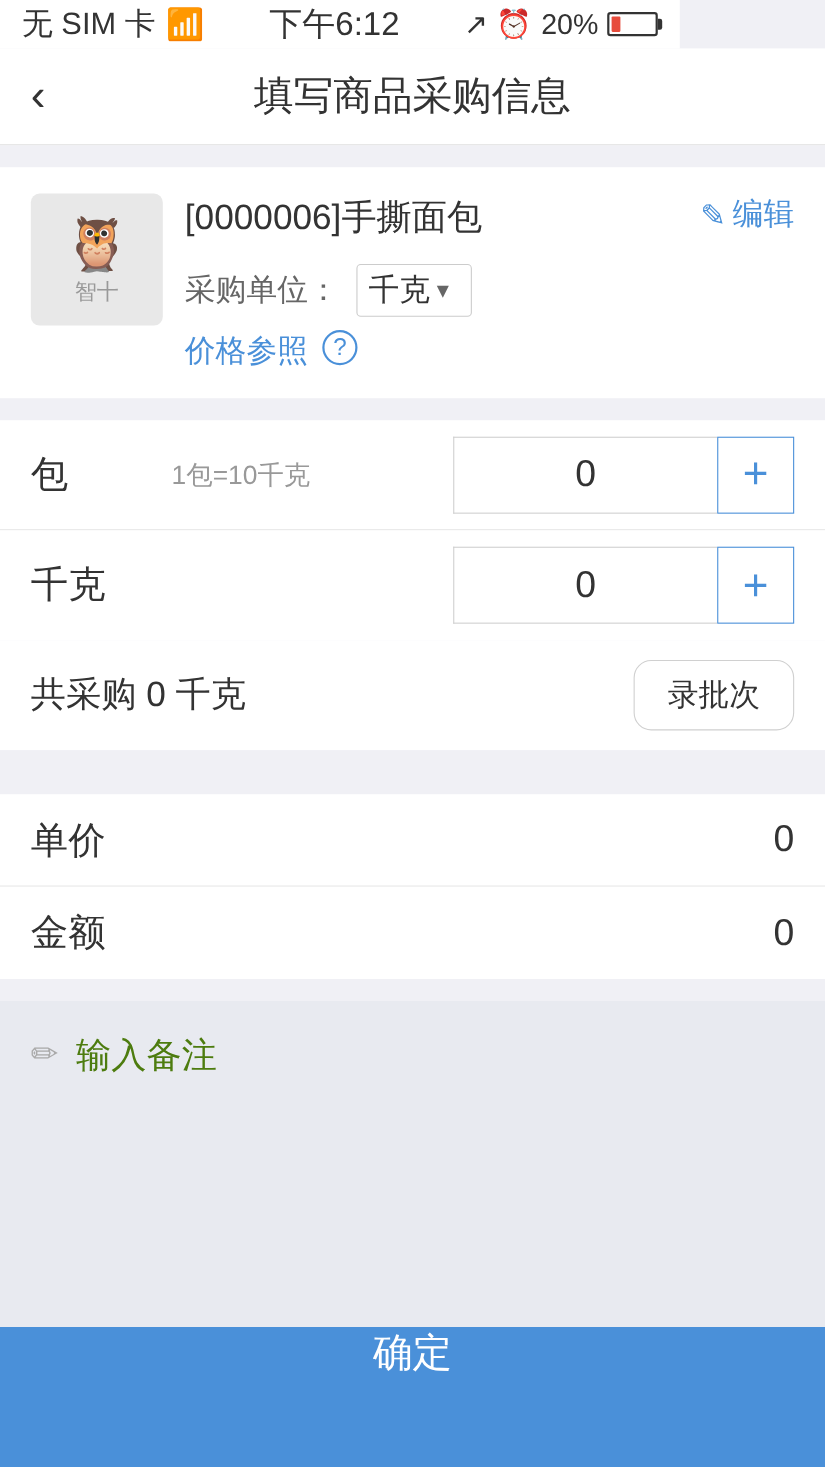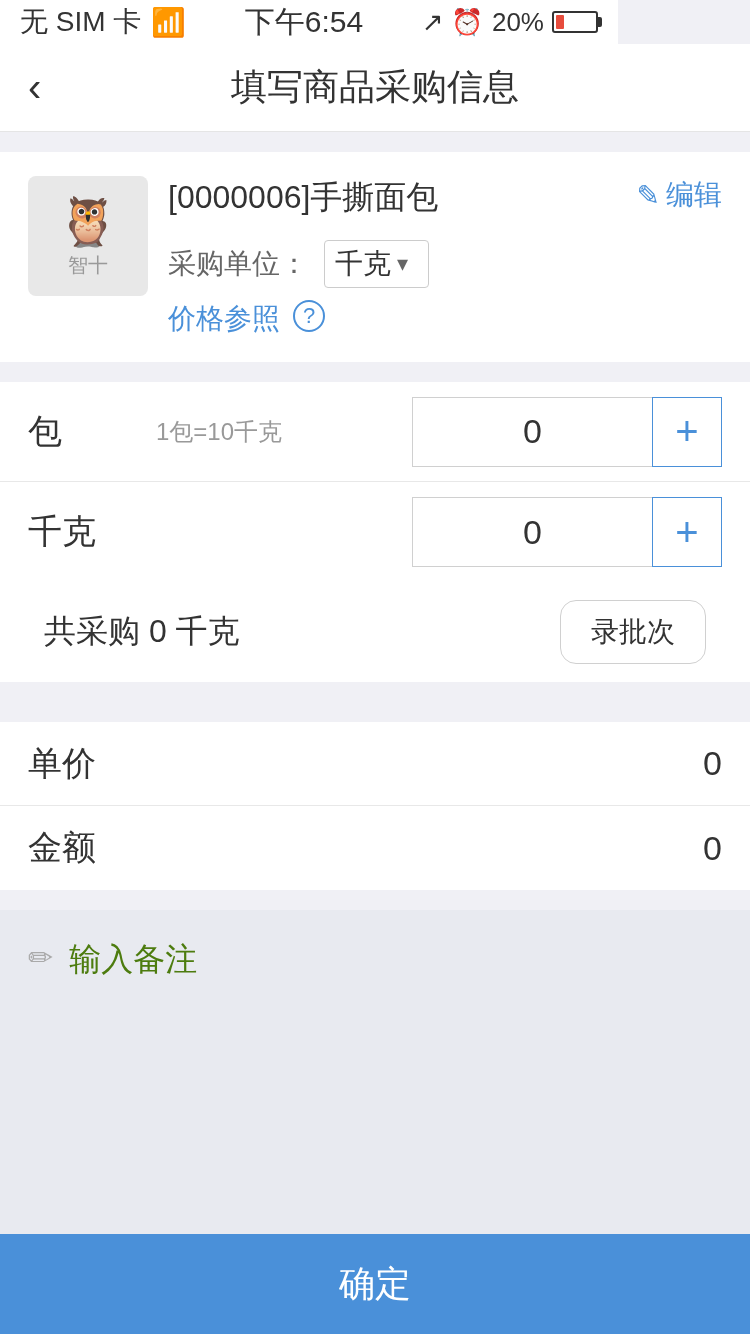--- a/index.html
+++ b/index.html
@@ -232,21 +232,21 @@
       align-items: center;
       justify-content: center;
       cursor: pointer;
     }
 
     
     .summary-row {
       background: #fff;
       display: flex;
       align-items: center;
-      padding: 0 44px;
+      padding: 0 28px;
       height: 100px;
     }
     .summary-text {
       font-size: 32px;
       color: #333;
     }
     .batch-btn {
       margin-left: auto;
       border: 1px solid #d0d0d0;
       background: #fff;
@@ -302,42 +302,41 @@
       font-size: 32px;
       color: #4d7c0f;
     }
 
     
     .confirm-btn-container {
       position: fixed;
       bottom: 0;
       left: 0;
       width: 750px;
-      height: 100px;
+      height: 128px;
       background: #4a90d9;
       display: flex;
-      align-items: center;
       justify-content: center;
       cursor: pointer;
     }
     .confirm-btn-text {
       font-size: 36px;
       color: #fff;
       font-weight: 500;
     }
   </style>
 </head>
 <body>
 
 <div class="status-bar">
   <div class="status-left">
     <span>无 SIM 卡</span>
     <span>📶</span>
   </div>
-  <div class="status-center">下午6:54</div>
+  <div class="status-center">下午6:12</div>
   <div class="status-right">
     <span>↗</span>
     <span>⏰</span>
     <span>20%</span>
     <span class="battery-icon">
       <span class="battery-fill"></span>
     </span>
   </div>
 </div>
 

